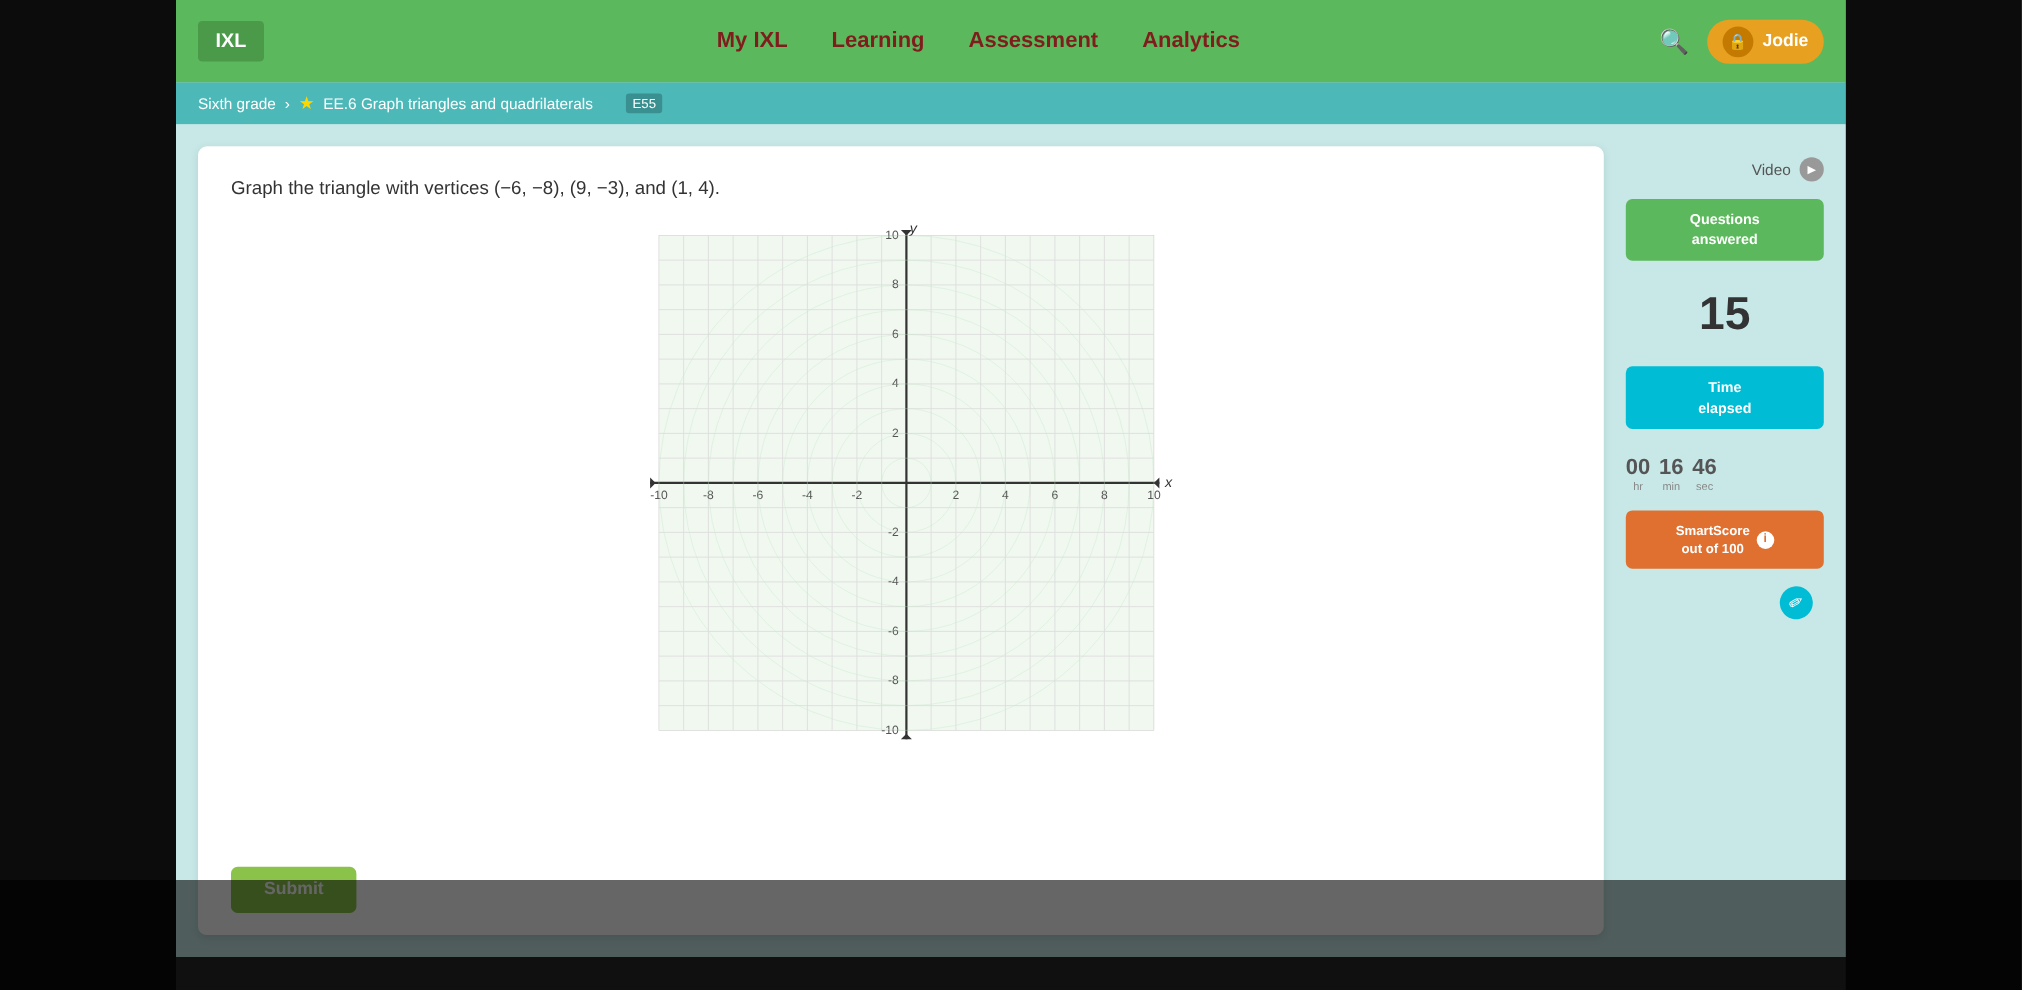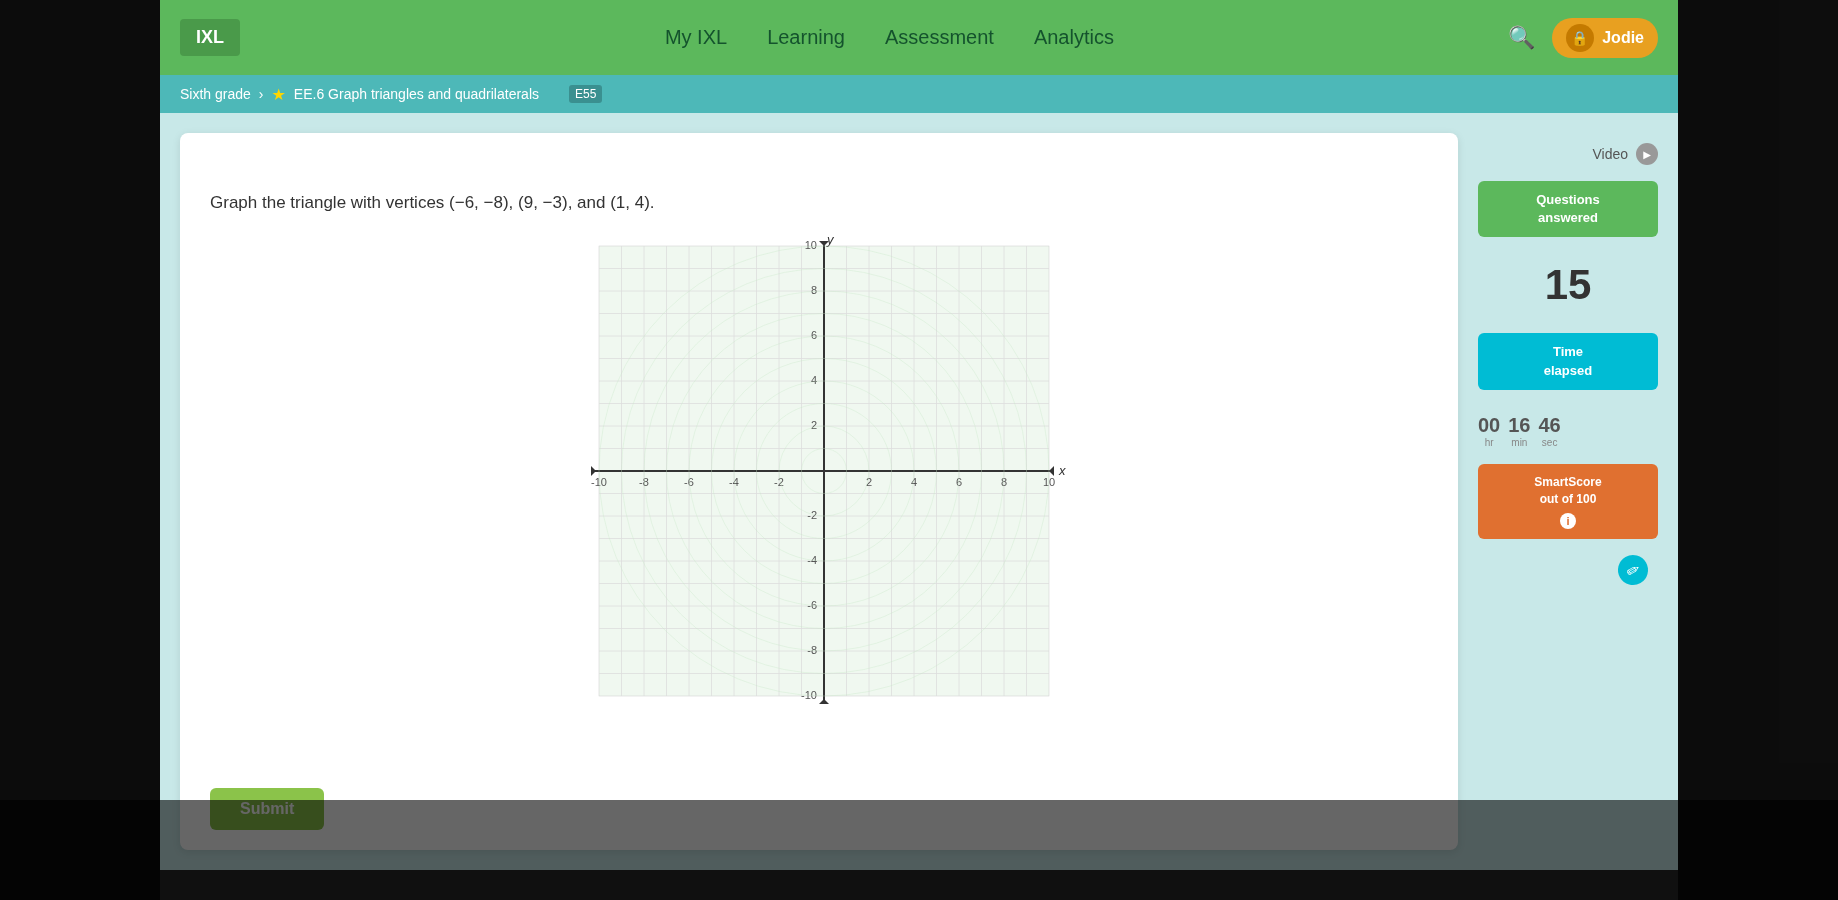--- a/index.html
+++ b/index.html
@@ -64,23 +64,23 @@
       border-radius: 4px;
       margin-right: 30px;
     }
     .navbar-links {
       display: flex;
       gap: 40px;
       flex: 1;
       justify-content: center;
     }
     .navbar-link {
-      color: #14532d;
+      color: #7f1d1d;
       font-size: 20px;
-      font-weight: 400;
+      font-weight: 700;
       cursor: pointer;
       text-decoration: none;
     }
     .navbar-right {
       display: flex;
       align-items: center;
       gap: 16px;
     }
     .search-icon-btn {
       color: white;
@@ -162,21 +162,20 @@
       padding: 25px 30px;
       position: relative;
       box-shadow: 0 2px 8px rgba(0,0,0,0.1);
     }
 
     .question-text {
       font-size: 17px;
       color: #333;
       margin-bottom: 20px;
       line-height: 1.5;
-      margin-top: 32px;
     }
 
     
     .graph-container {
       position: relative;
       width: 500px;
       height: 480px;
       margin: 0 auto;
     }
 
@@ -287,21 +286,20 @@
       text-align: center;
       padding: 10px 24px;
       border-radius: 6px;
       font-size: 12px;
       font-weight: bold;
       line-height: 1.4;
       display: flex;
       align-items: center;
       justify-content: center;
       gap: 6px;
-      flex-direction: column;
     }
     .info-icon {
       background: white;
       color: #e07030;
       border-radius: 50%;
       width: 16px;
       height: 16px;
       display: inline-flex;
       align-items: center;
       justify-content: center;

